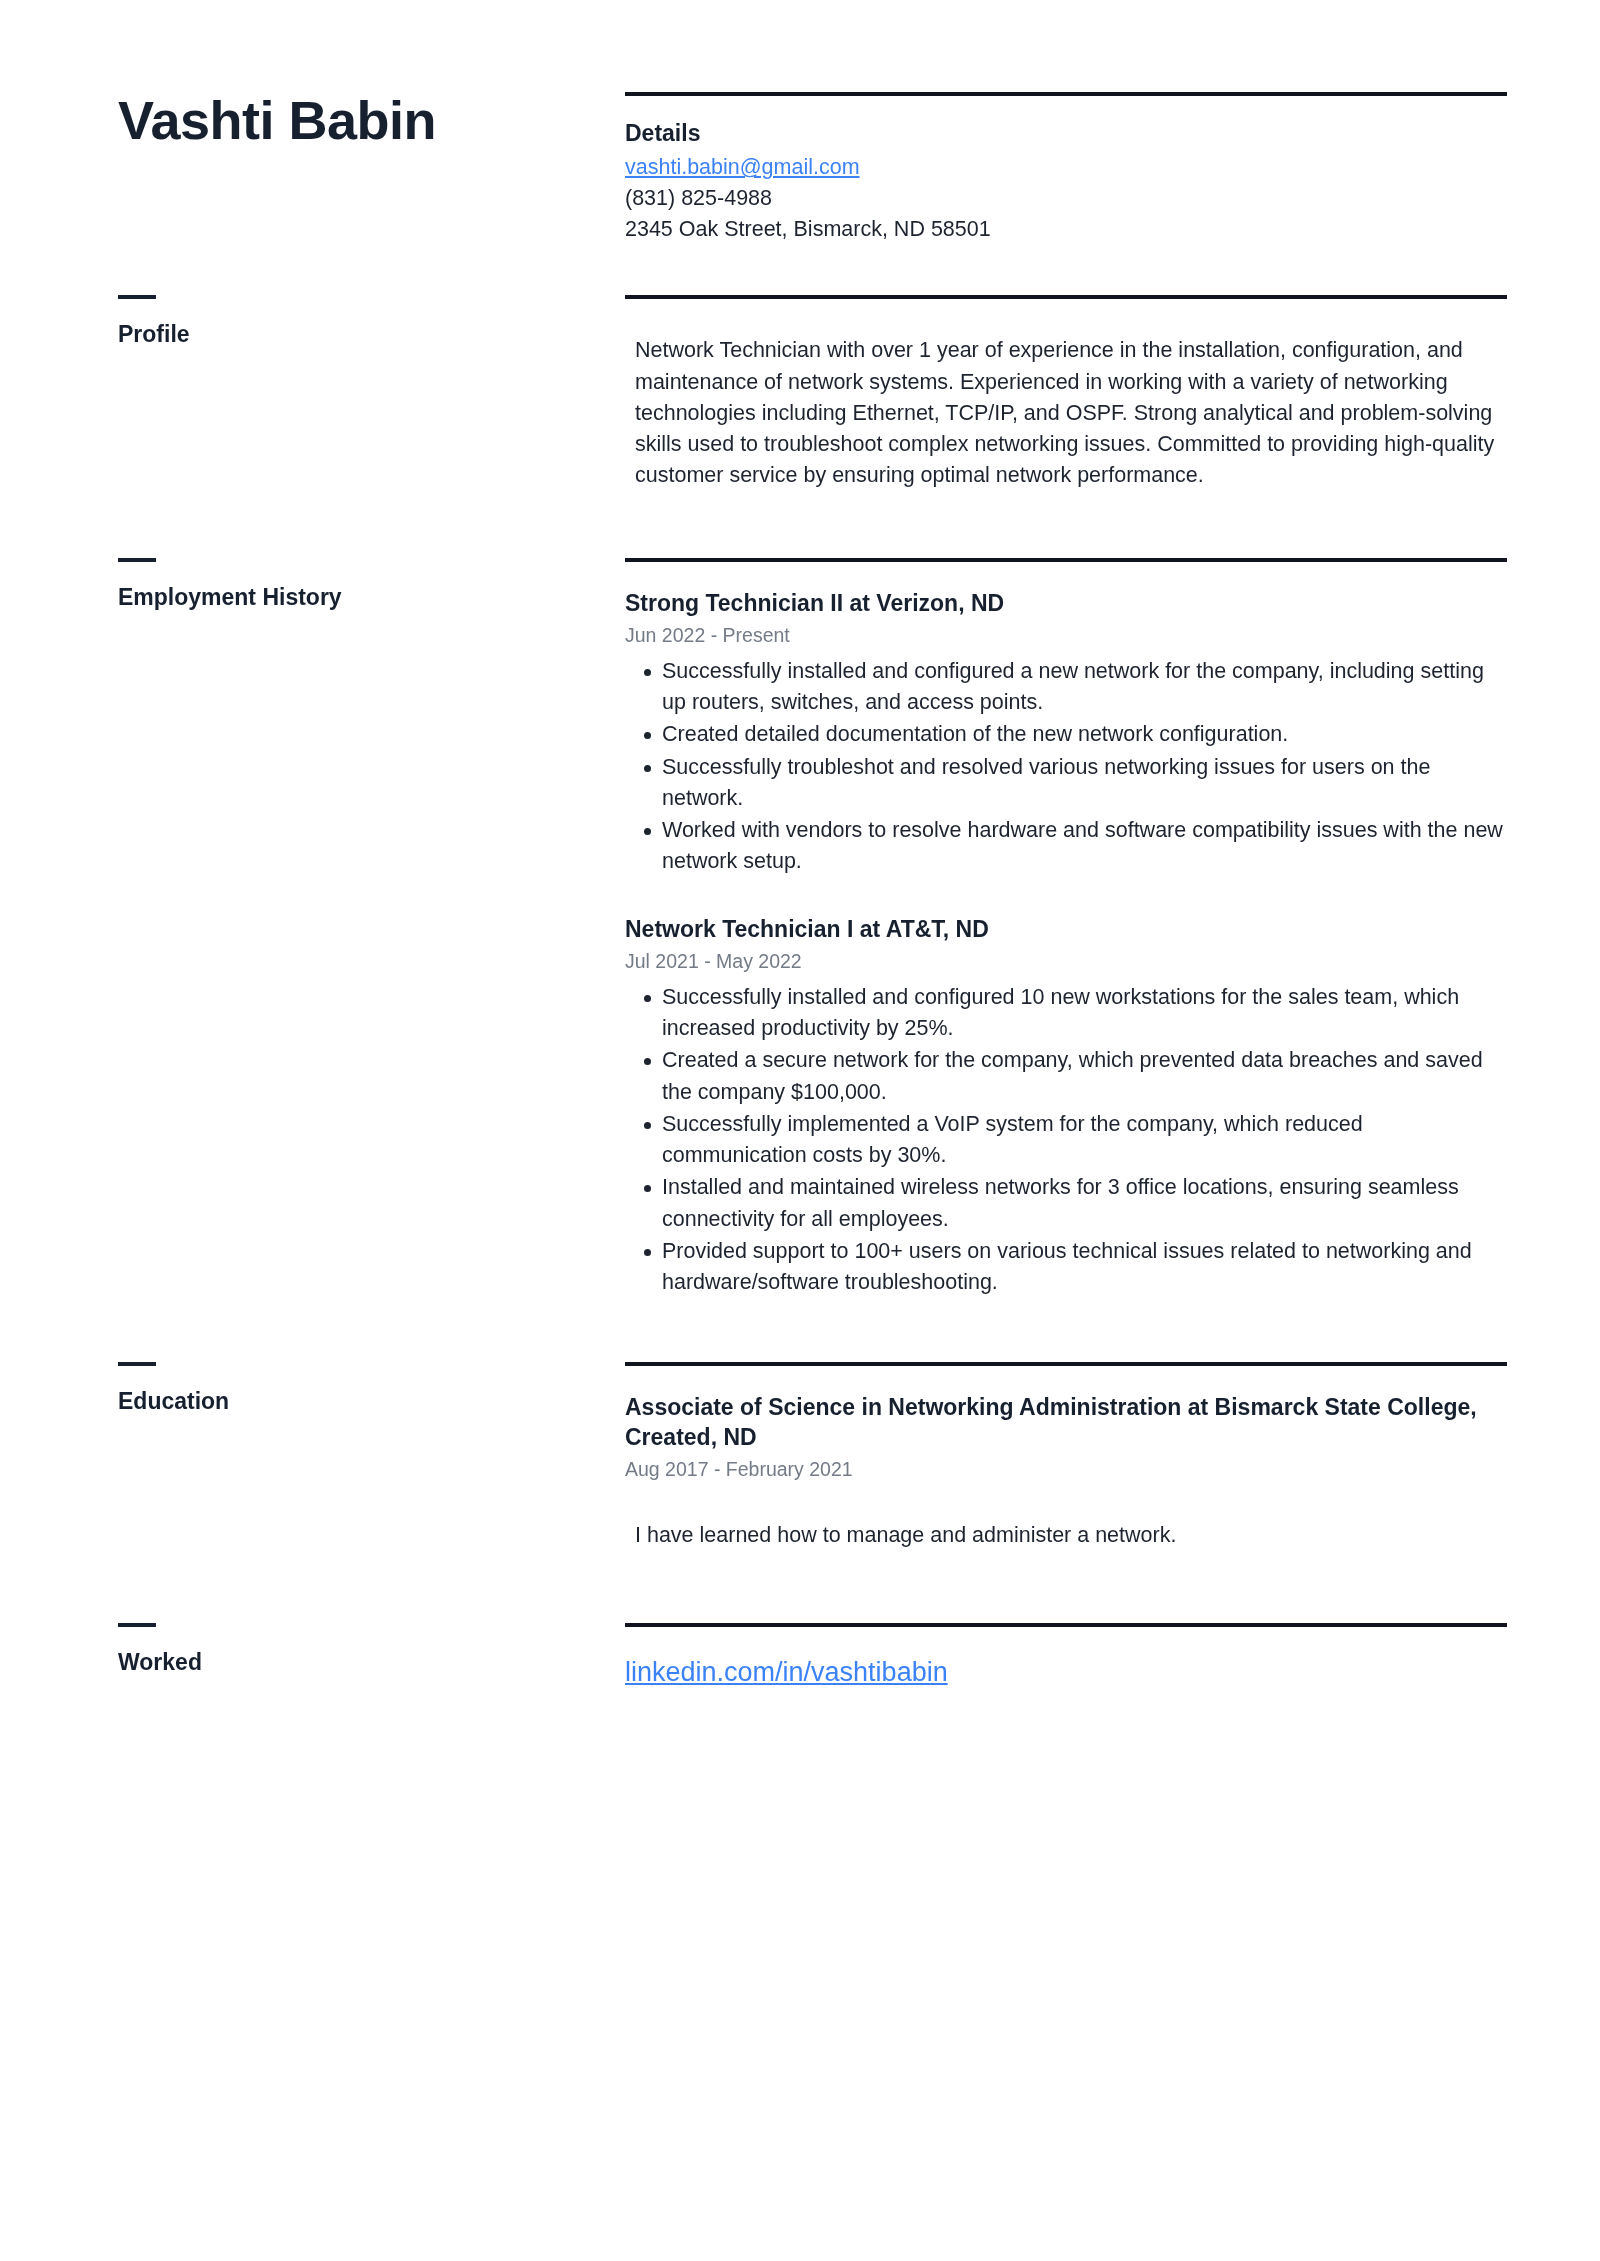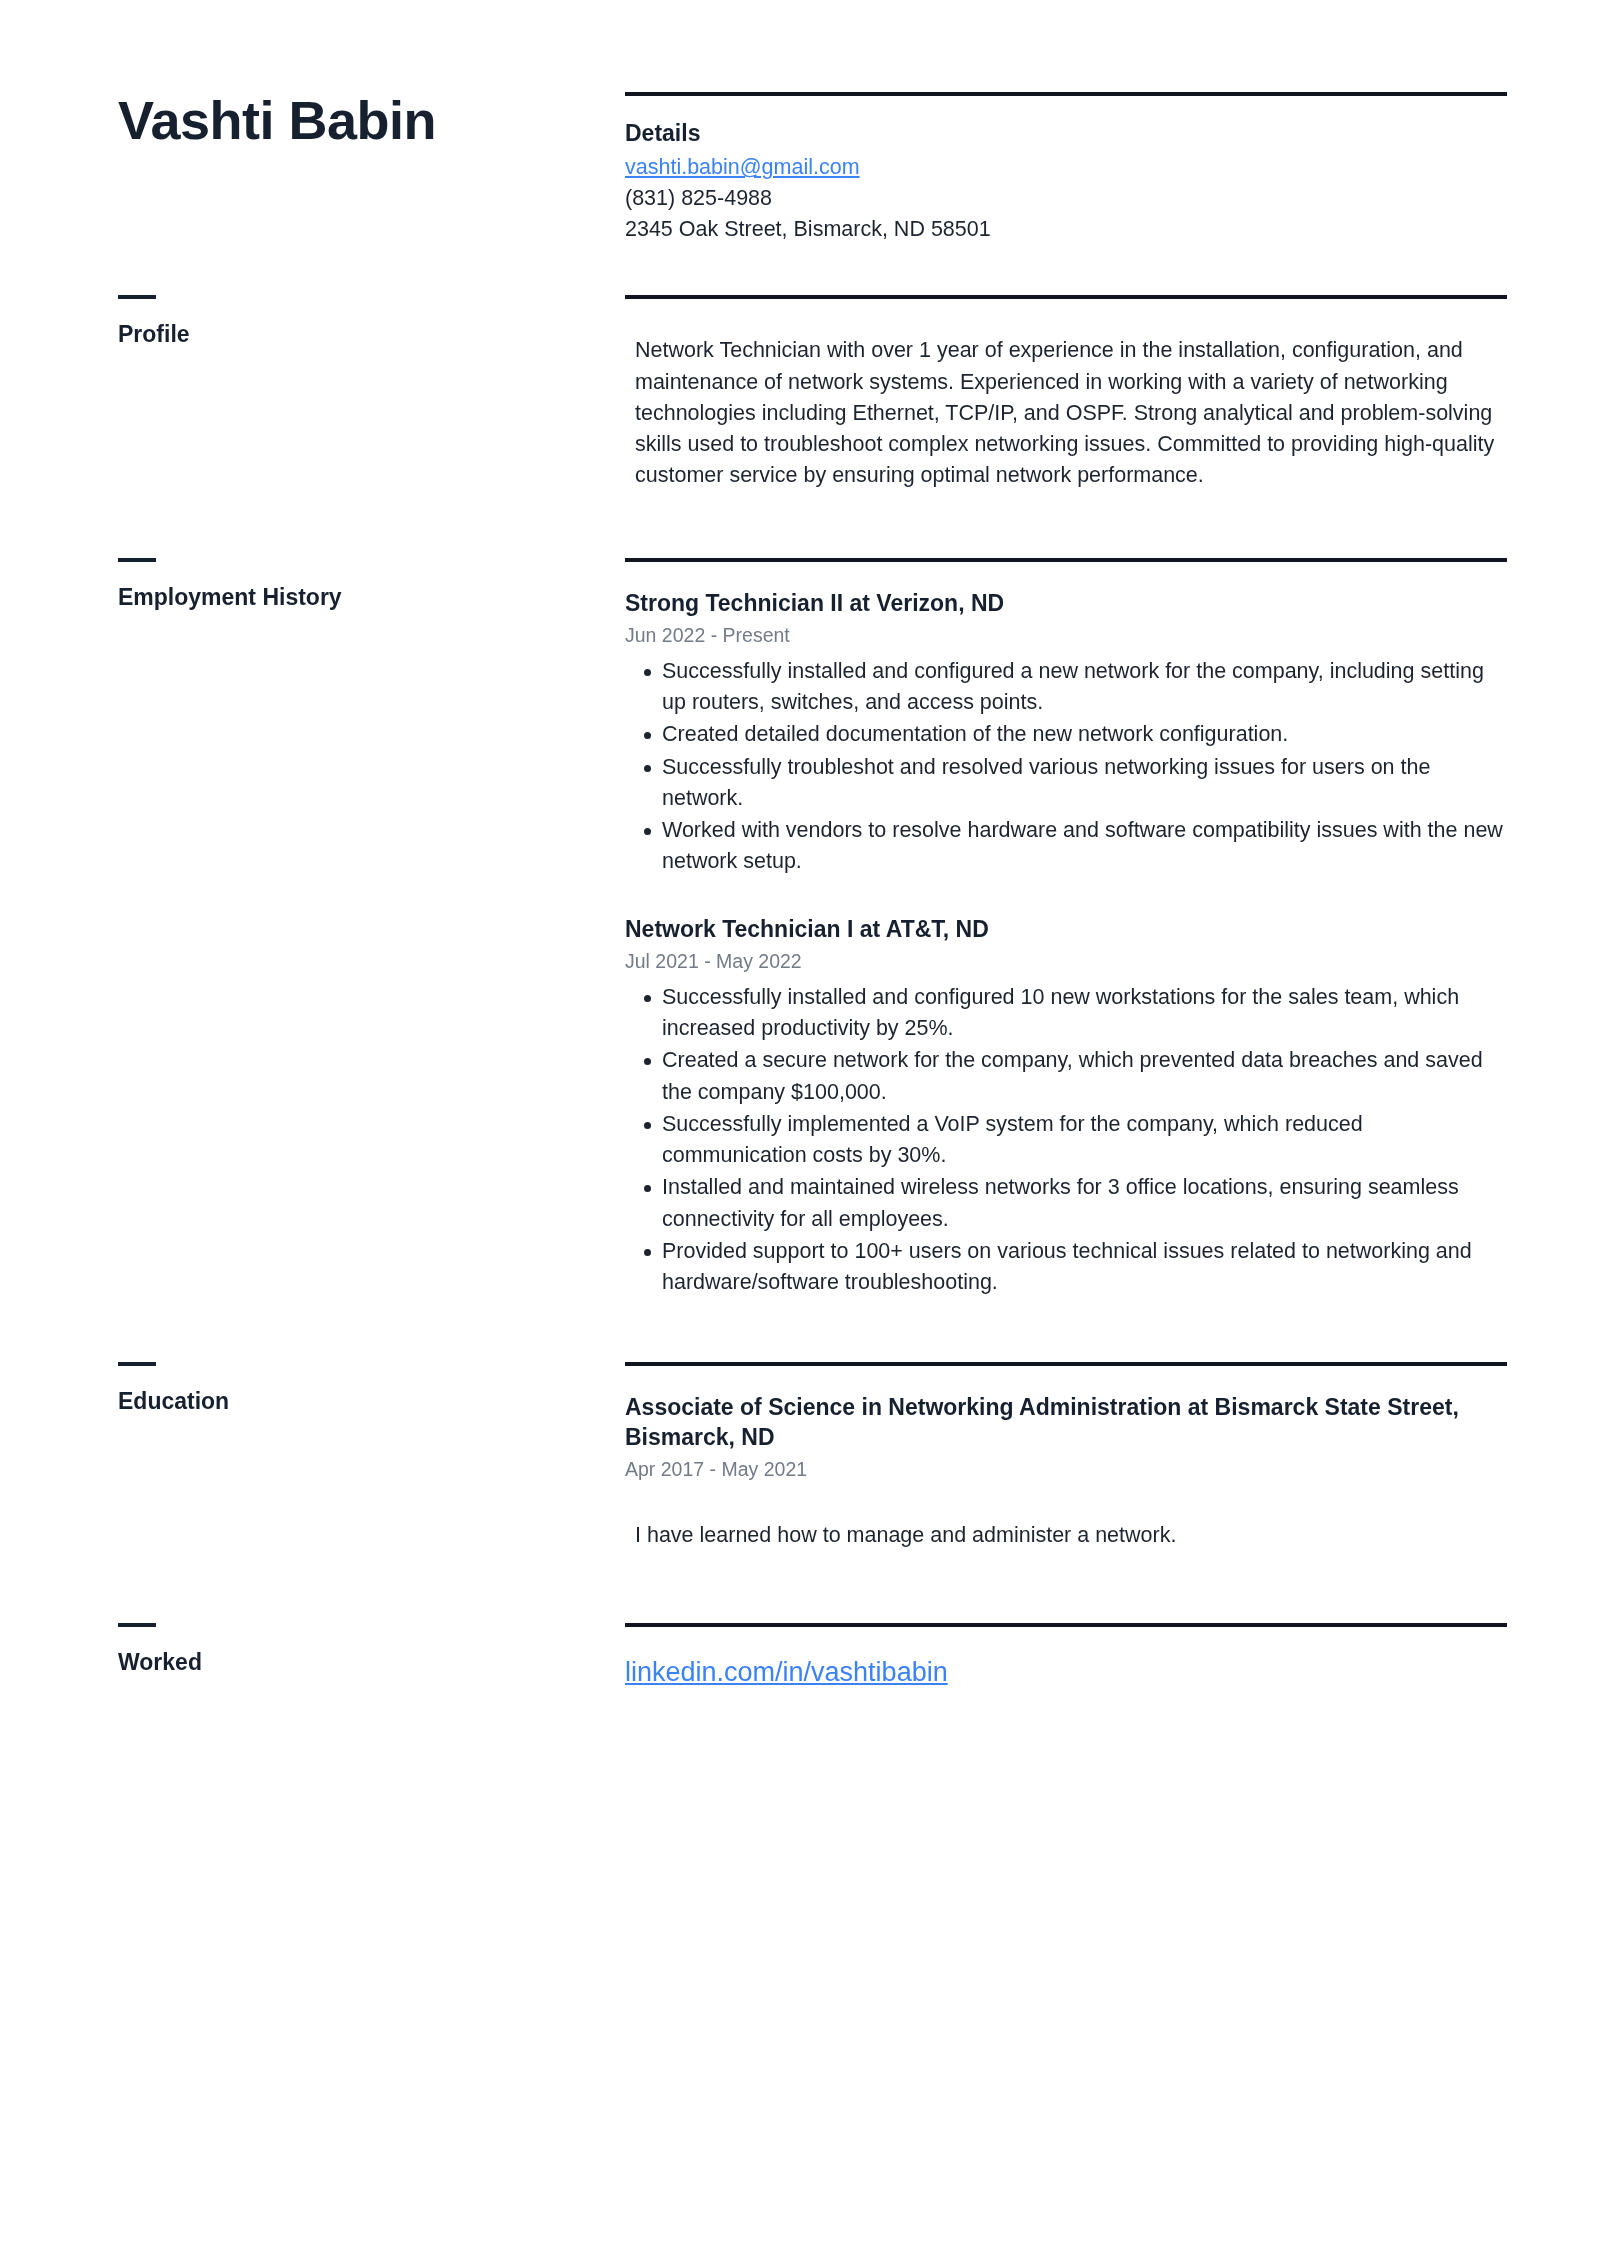--- a/index.html
+++ b/index.html
@@ -213,22 +213,22 @@
   <div class="row">
     <div class="col-left">
       <div class="section-dash"></div>
       <div class="section-label">Education</div>
     </div>
     <div class="col-right">
       <div class="rule"></div>
       <div style="height:26px"></div>
       <div id="education-list">
           <div>
-            <div class="block-heading">Associate of Science in Networking Administration at Bismarck State Street, Bismarck, ND</div>
-            <div class="date-text">Apr 2017 - May 2021</div>
+            <div class="block-heading">Associate of Science in Networking Administration at Bismarck State College, Created, ND</div>
+            <div class="date-text">Aug 2017 - February 2021</div>
             <div style="height: 20px;"></div>
             <div class="body-text">I have learned how to manage and administer a network.</div>
           </div>
         </div>
     </div>
   </div>
 
   <div style="height:62px"></div>
 
   <div class="row">

